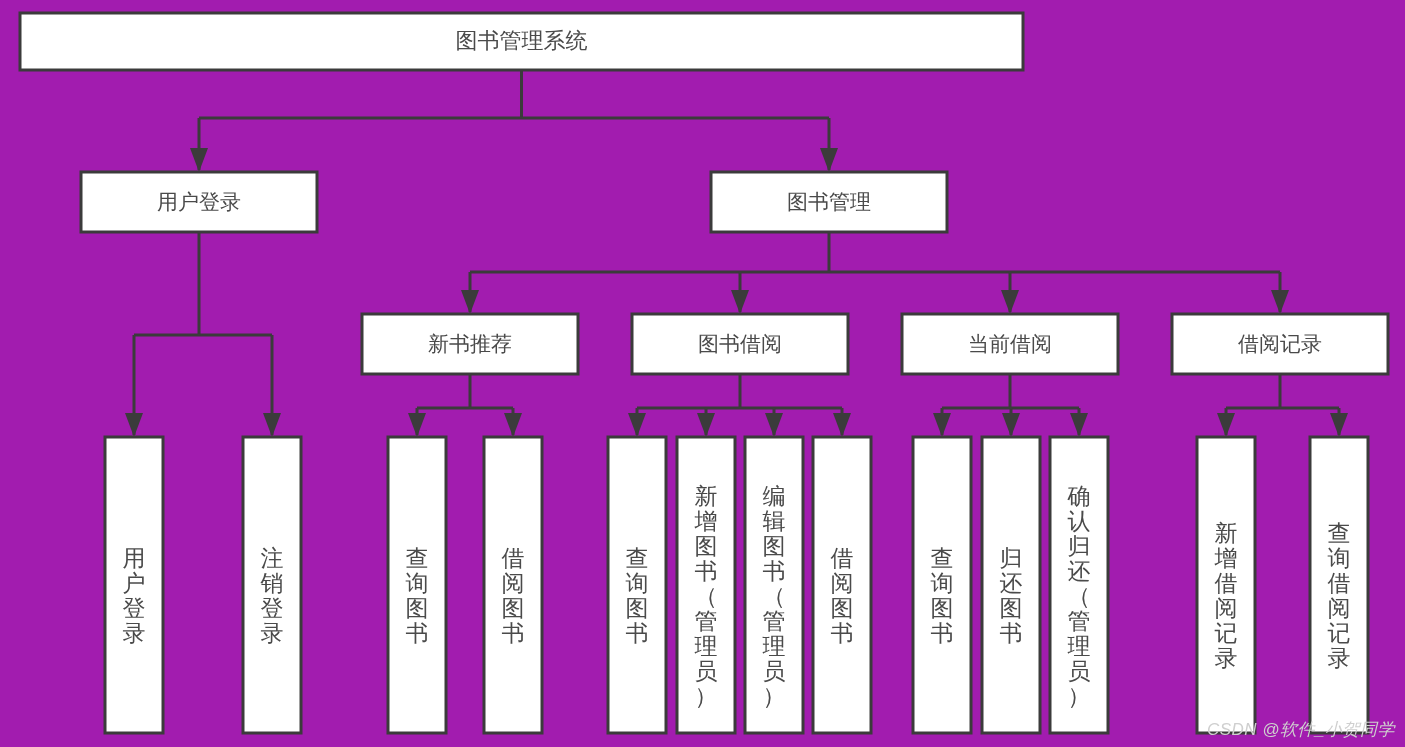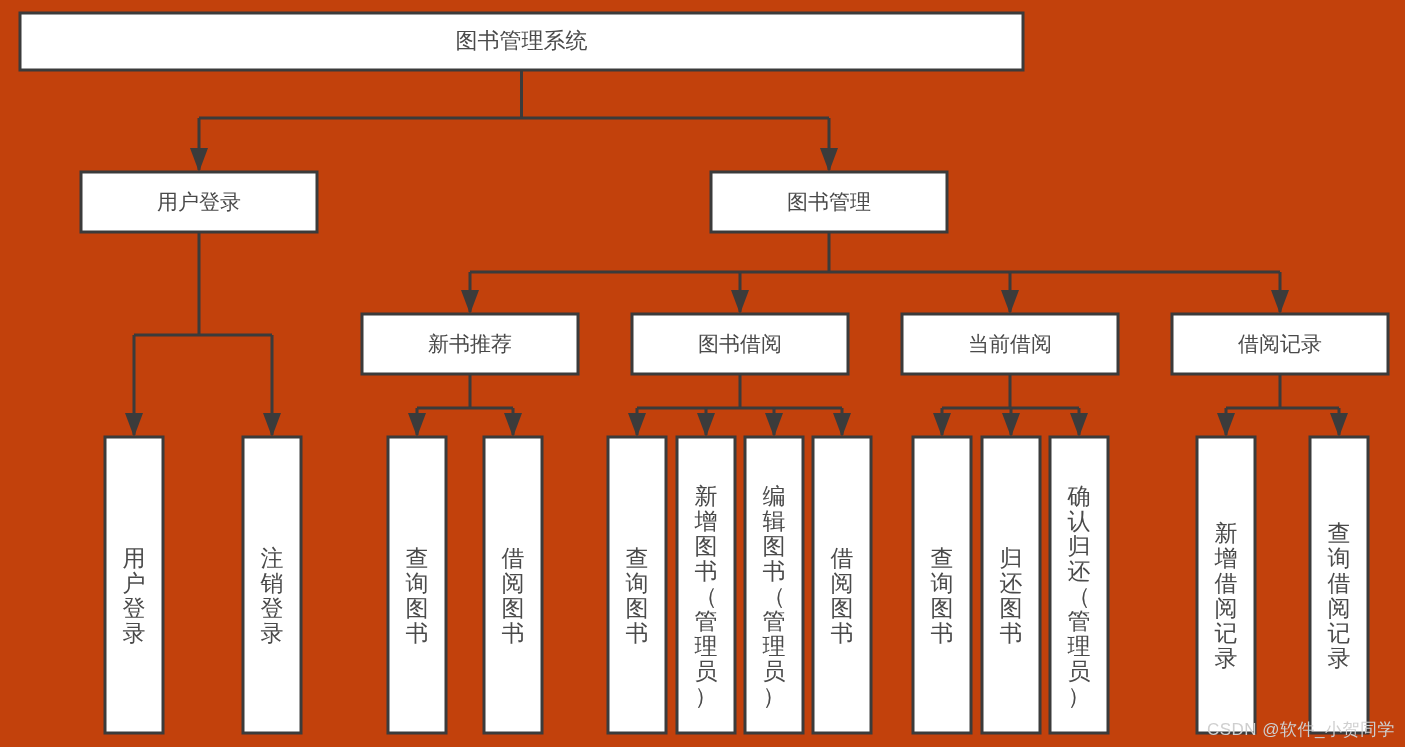--- a/index.html
+++ b/index.html
@@ -10,21 +10,21 @@
   body {
     width: 1405px;
     height: 747px;
     font-family: "Liberation Sans", "DejaVu Sans", sans-serif;
     overflow: hidden;
   }
   #diagram-root {
     position: relative;
     width: 1405px;
     height: 747px;
-    background: #c2410c;
+    background: #a21caf;
   }
   svg#tree-svg {
     position: absolute;
     left: 0;
     top: 0;
     width: 1405px;
     height: 747px;
     display: block;
   }
   .node-box {
@@ -61,20 +61,21 @@
   .watermark {
     position: absolute;
     right: 10px;
     bottom: 6px;
     color: #cfcfcf;
     font-size: 17px;
     font-family: "Liberation Sans", "DejaVu Sans", sans-serif;
     white-space: nowrap;
     letter-spacing: 0.5px;
     user-select: none;
+    font-style: italic;
   }
 </style>
 </head>
 <body>
 
 <div id="diagram-root">
   <svg id="tree-svg" viewBox="0 0 1405 747">
     <g id="connectors-layer">
         <line x1="521.5" y1="70" x2="521.5" y2="118" class="connector"></line>
         <line x1="199" y1="118" x2="829" y2="118" class="connector"></line>

